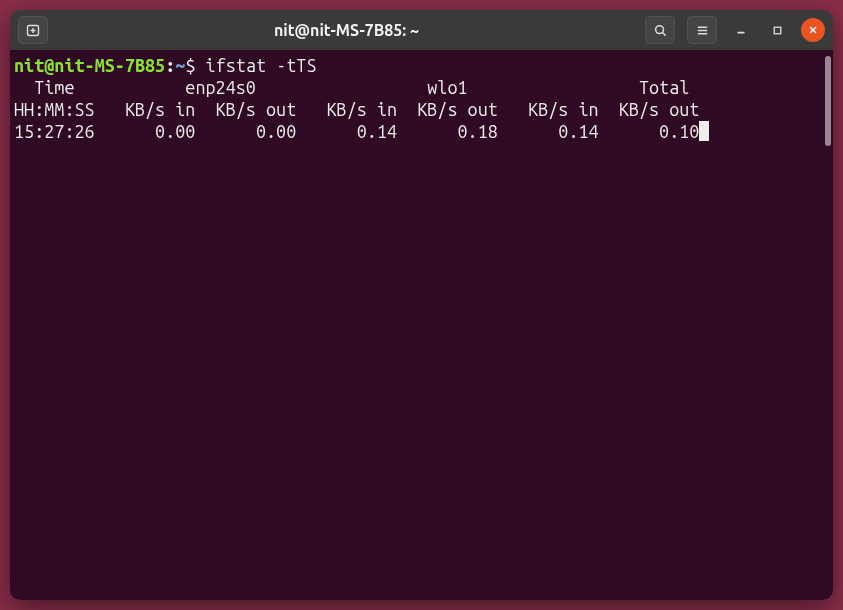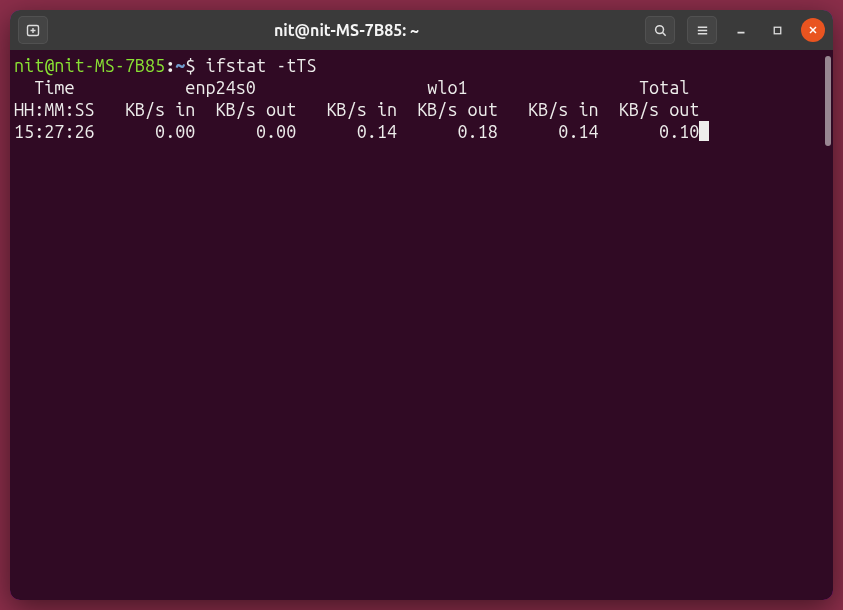--- a/index.html
+++ b/index.html
@@ -95,21 +95,21 @@
     .terminal-content {
       flex: 1;
       font-family: "Ubuntu Mono", "DejaVu Sans Mono", monospace;
       font-size: 18px;
       line-height: 22px;
       color: #eeeeec;
       white-space: pre;
       padding: 0;
       overflow: hidden;
     }
-    .prompt-user { color: #8ae234; font-weight: normal; text-align: center; }
+    .prompt-user { color: #8ae234; font-weight: bold; text-align: center; }
     .prompt-colon { color: #eeeeec; font-weight: bold; }
     .prompt-path { color: #729fcf; font-weight: bold; }
     .prompt-dollar { color: #eeeeec; }
     .cmd { color: #eeeeec; }
     .cursor-block {
       display: inline-block;
       width: 10px;
       height: 20px;
       background: #eeeeec;
       vertical-align: text-bottom;

